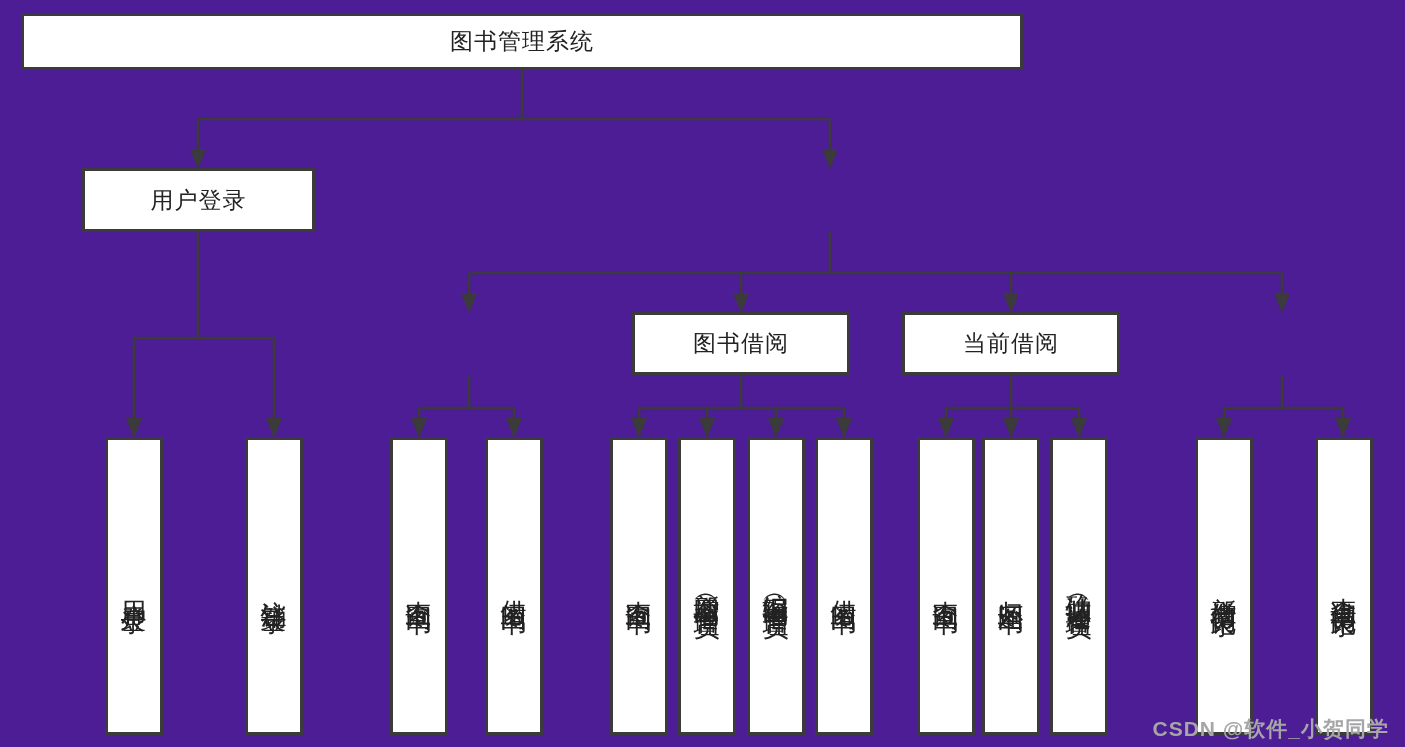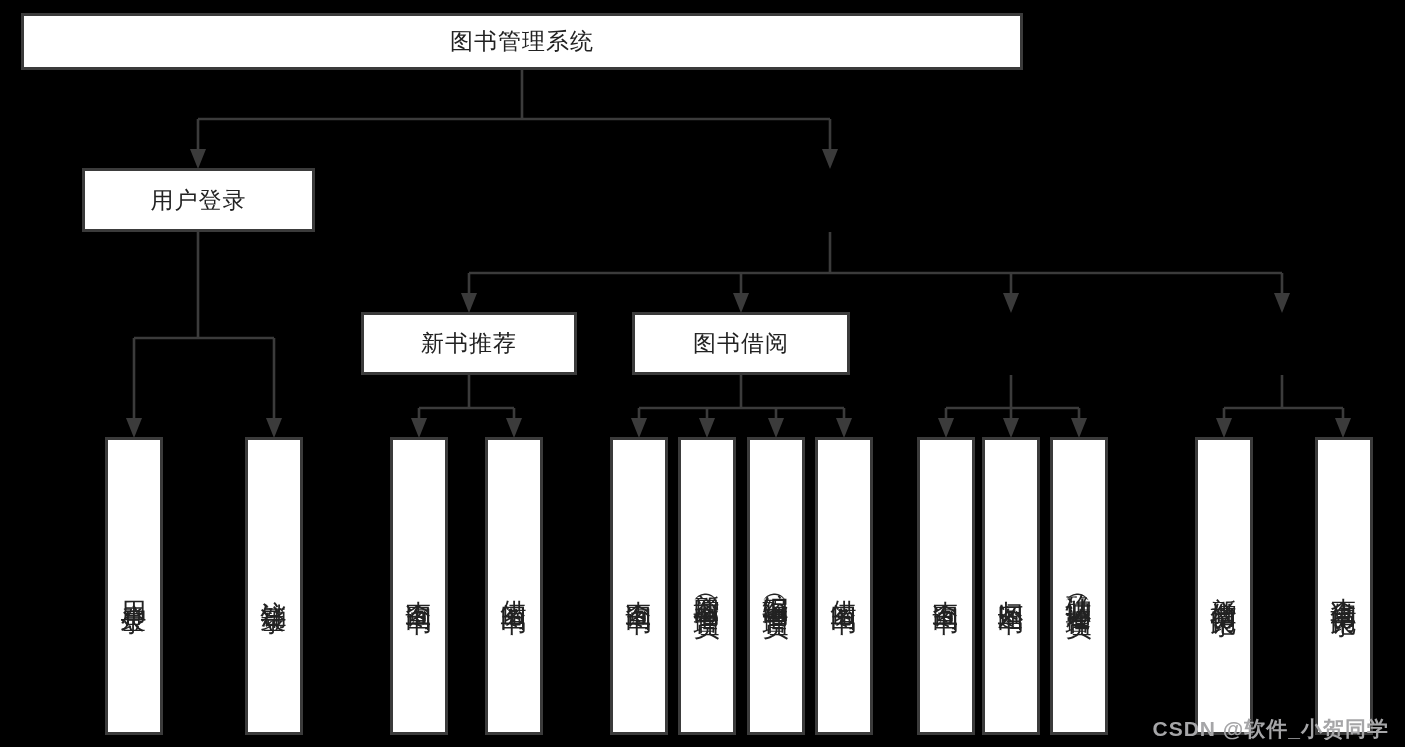--- a/index.html
+++ b/index.html
@@ -4,21 +4,21 @@
 <style>
   html, body {
     margin: 0;
     padding: 0;
     background: #ffffff;
   }
   #canvas {
     position: relative;
     width: 1405px;
     height: 747px;
-    background: #000000;
+    background: #4c1d95;
     font-family: "Liberation Sans", "DejaVu Sans", sans-serif;
     overflow: hidden;
   }
   #connectors {
     position: absolute;
     left: 0;
     top: 0;
     width: 1405px;
     height: 747px;
     pointer-events: none;
@@ -110,25 +110,25 @@
   </svg>
 
   <div class="node h" style="left:21px; top:13px; width:1002px; height:57px;">
     <span>图书管理系统</span>
   </div>
 
   <div class="node h" style="left:82px; top:168px; width:233px; height:64px;">
     <span>用户登录</span>
   </div>
 
-  <div class="node h" style="left:361px; top:312px; width:216px; height:63px;">
-    <span>新书推荐</span>
-  </div>
   <div class="node h" style="left:632px; top:312px; width:218px; height:63px;">
     <span>图书借阅</span>
+  </div>
+  <div class="node h" style="left:902px; top:312px; width:218px; height:63px;">
+    <span>当前借阅</span>
   </div>
 
   <div class="node v" style="left:105px; top:437px; width:58px; height:298px;">
     <span>用户登录</span>
   </div>
   <div class="node v" style="left:245px; top:437px; width:58px; height:298px;">
     <span>注销登录</span>
   </div>
 
   <div class="node v" style="left:390px; top:437px; width:58px; height:298px;">

